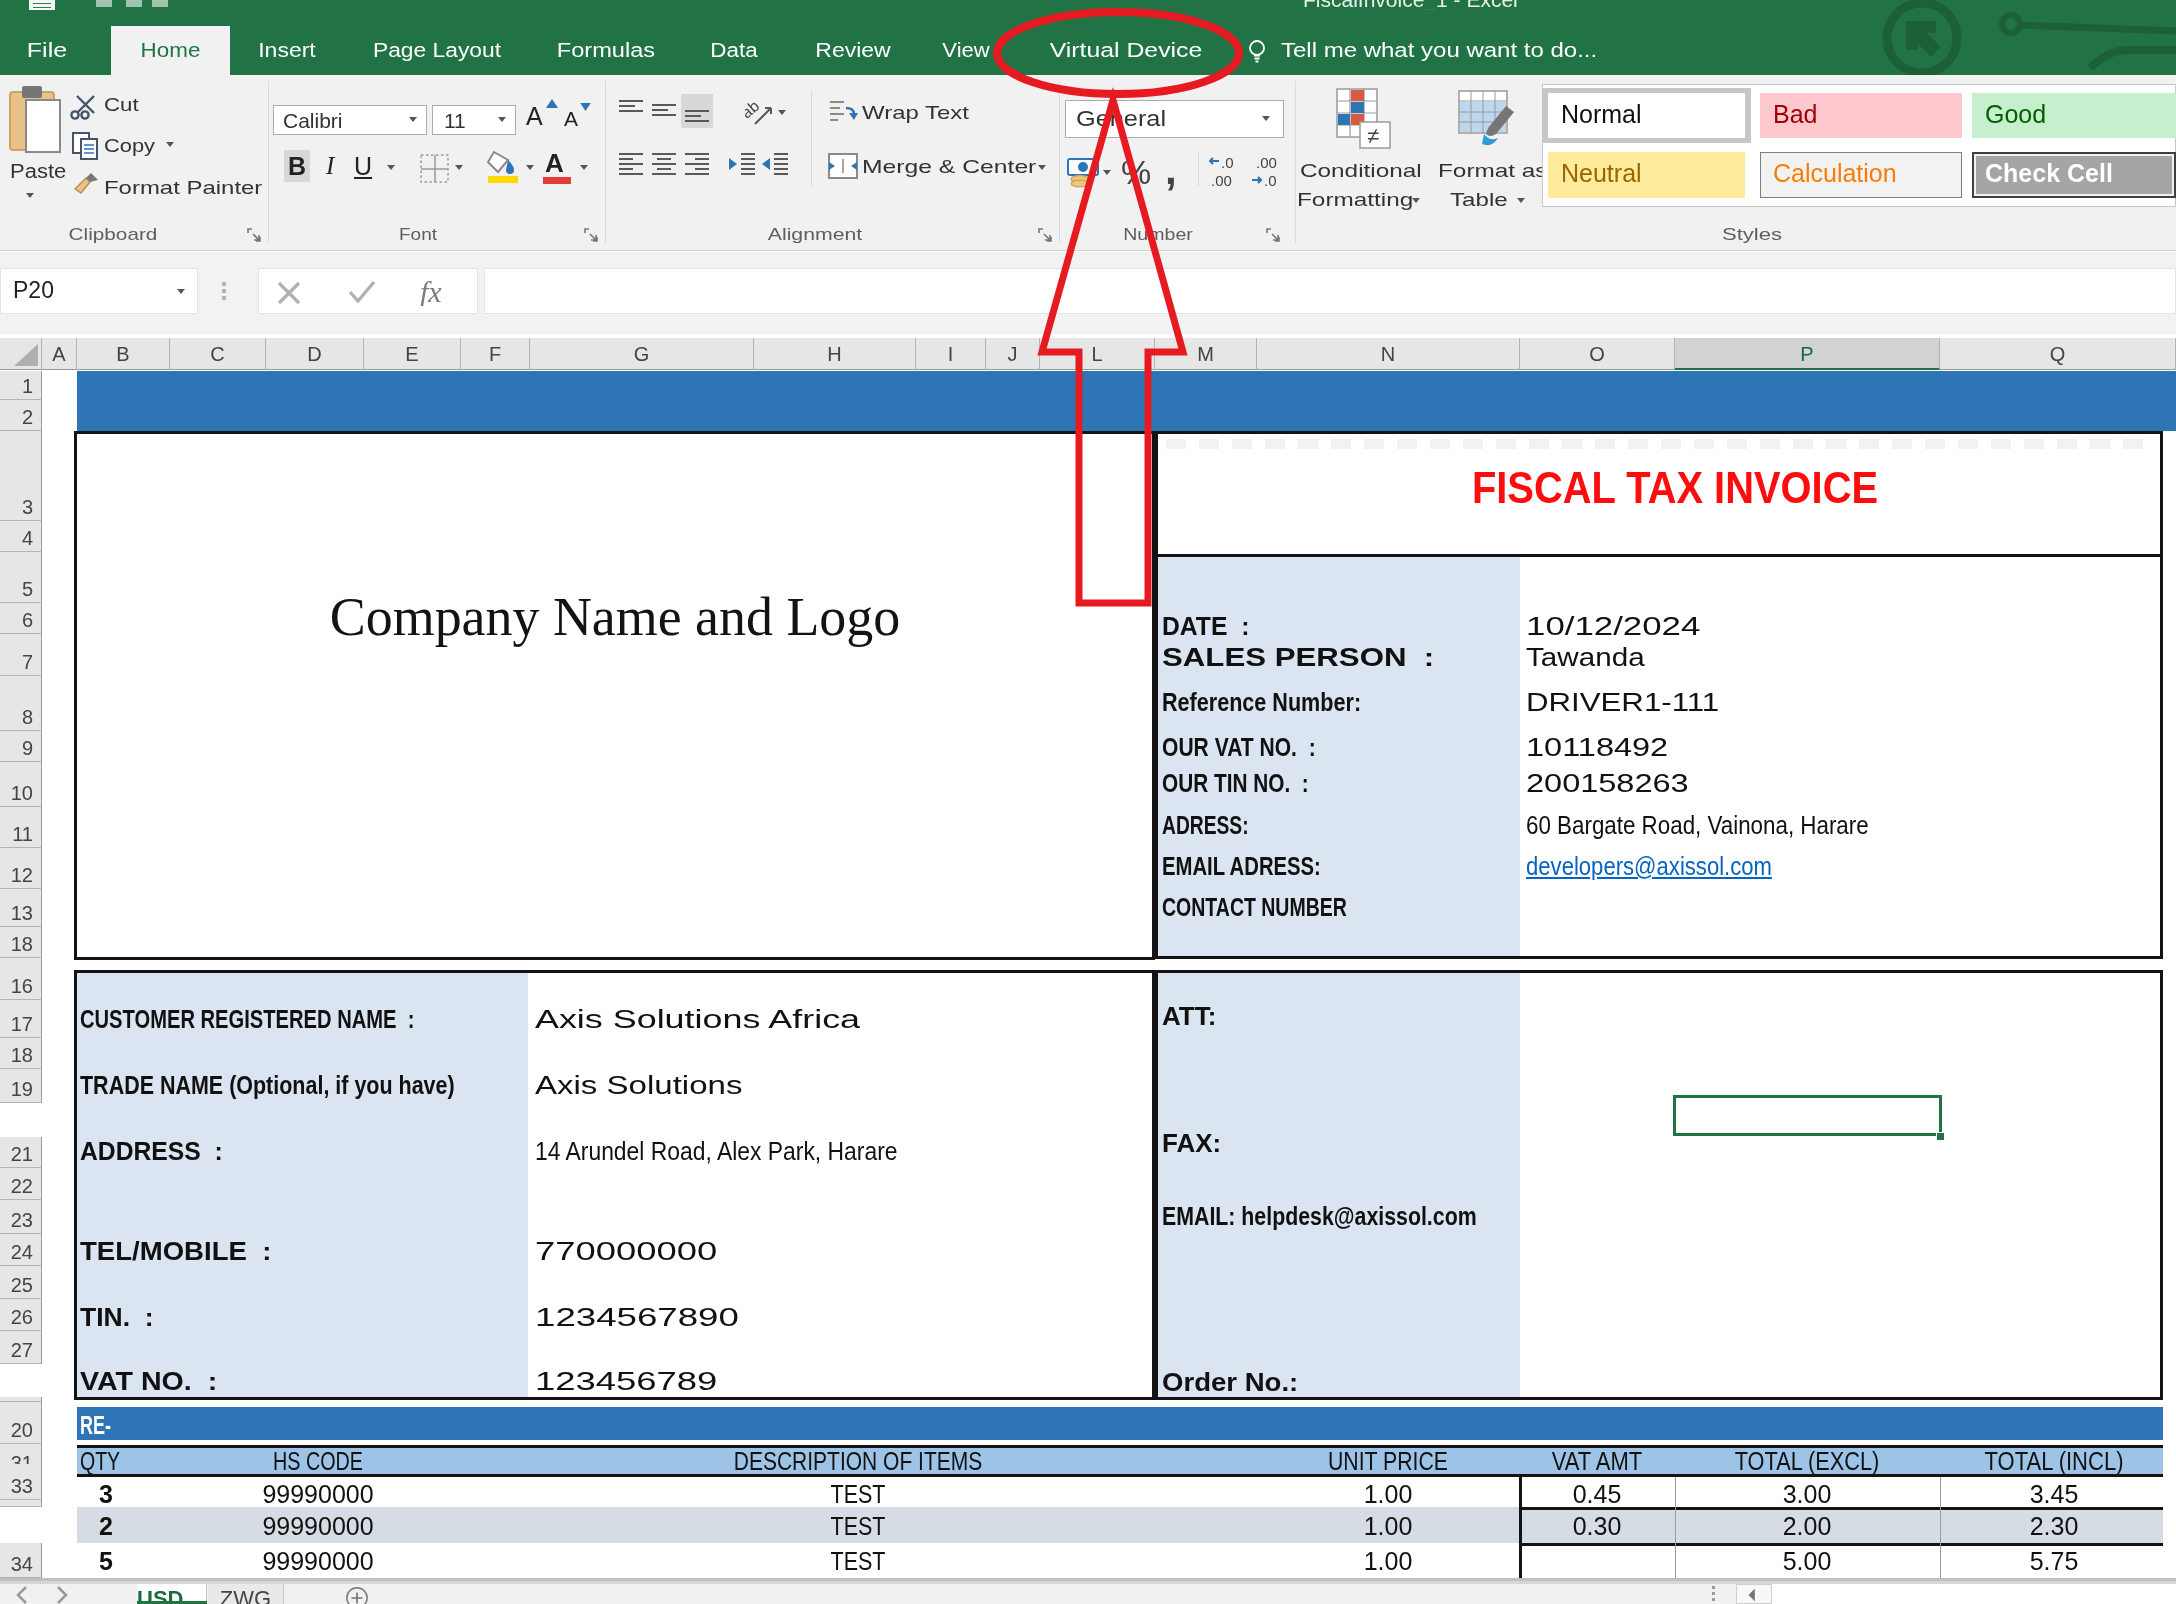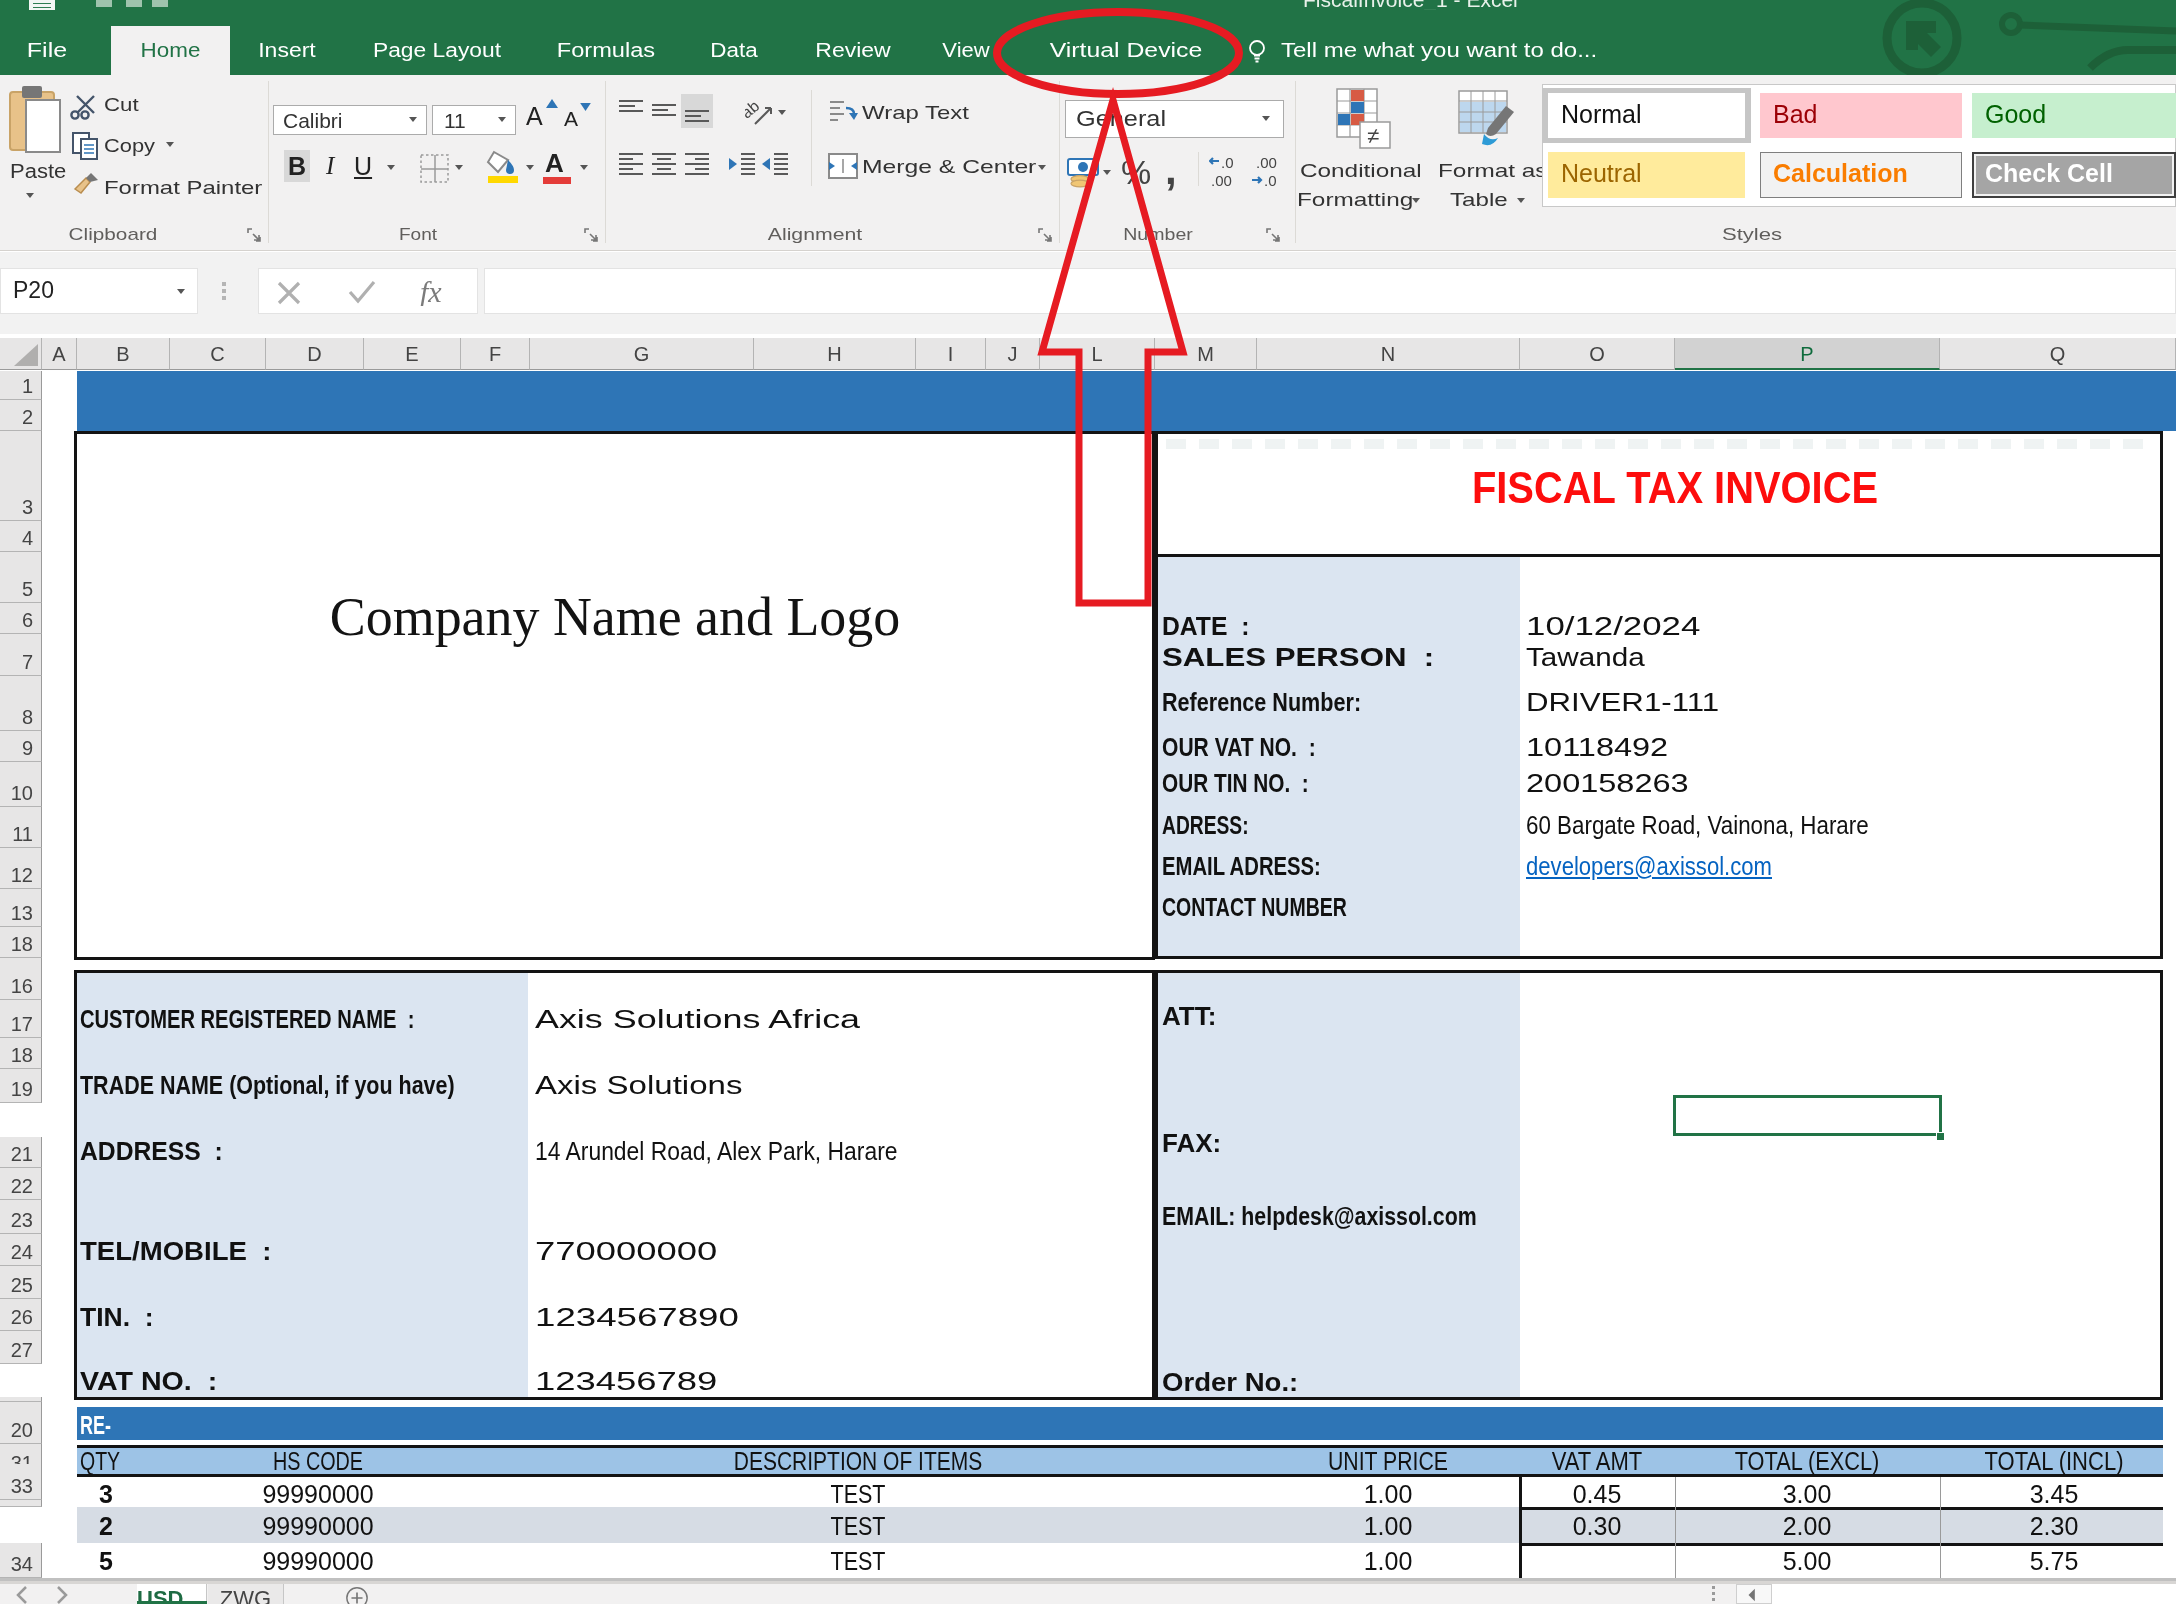--- a/index.html
+++ b/index.html
@@ -283,21 +283,21 @@
 </svg>
 <div class="rtext" style="transform:scaleX(1.28);transform-origin:left center;left:1438px;top:160px;">Format as</div>
 <div class="rtext" style="transform:scaleX(1.27);transform-origin:left center;left:1450px;top:189px;">Table</div>
 <span class="uarr" style="left:1517px;top:198px;"></span>
 <div class="abs" style="left:1542px;top:84px;width:634px;height:123px;background:#fff;border:1px solid #c8c8c8;"></div>
 <div class="abs" style="left:1542px;top:88px;width:209px;height:55px;background:#c6c6c6;"></div>
 <div class="abs" style="left:1548px;top:93px;width:197px;height:45px;background:#fff;font-size:25px;color:#111;padding:7px 0 0 13px;">Normal</div>
 <div class="abs" style="left:1760px;top:93px;width:202px;height:45px;background:#ffc7ce;font-size:25px;color:#9c0006;padding:7px 0 0 13px;">Bad</div>
 <div class="abs" style="left:1972px;top:93px;width:204px;height:45px;background:#c6efce;font-size:25px;color:#006100;padding:7px 0 0 13px;">Good</div>
 <div class="abs" style="left:1548px;top:152px;width:197px;height:46px;background:#ffeb9c;font-size:25px;color:#9c6500;padding:7px 0 0 13px;">Neutral</div>
-<div class="abs" style="left:1760px;top:152px;width:202px;height:46px;background:#f2f2f2;border:1px solid #7f7f7f;font-size:25px;color:#fa7d00;font-weight:bold;padding:6px 0 0 12px;">Calculation</div>
+<div class="abs" style="left:1760px;top:152px;width:202px;height:46px;background:#f2f2f2;border:1px solid #7f7f7f;font-size:25px;color:#fa7d00;font-weight:normal;padding:6px 0 0 12px;">Calculation</div>
 <div class="abs" style="left:1972px;top:152px;width:204px;height:46px;background:#a5a5a5;border:2px solid #3f3f3f;box-shadow:inset 0 0 0 2px #f2f2f2;font-size:25px;color:#fff;font-weight:bold;padding:5px 0 0 11px;">Check Cell</div>
 
 <div class="abs" style="left:0;top:252px;width:2176px;height:82px;background:#f2f2f2;"></div>
 <div class="abs" style="left:0;top:268px;width:198px;height:46px;background:#fff;border:1px solid #e3e3e3;">
   <span style="position:absolute;left:12px;top:8px;font-size:23px;color:#222;">P20</span>
   <span class="uarr" style="left:176px;top:20px;"></span>
 </div>
 <div class="abs" style="left:222px;top:282px;width:4px;height:4px;background:#b5b5b5;"></div>
 <div class="abs" style="left:222px;top:289px;width:4px;height:4px;background:#b5b5b5;"></div>
 <div class="abs" style="left:222px;top:296px;width:4px;height:4px;background:#b5b5b5;"></div>

